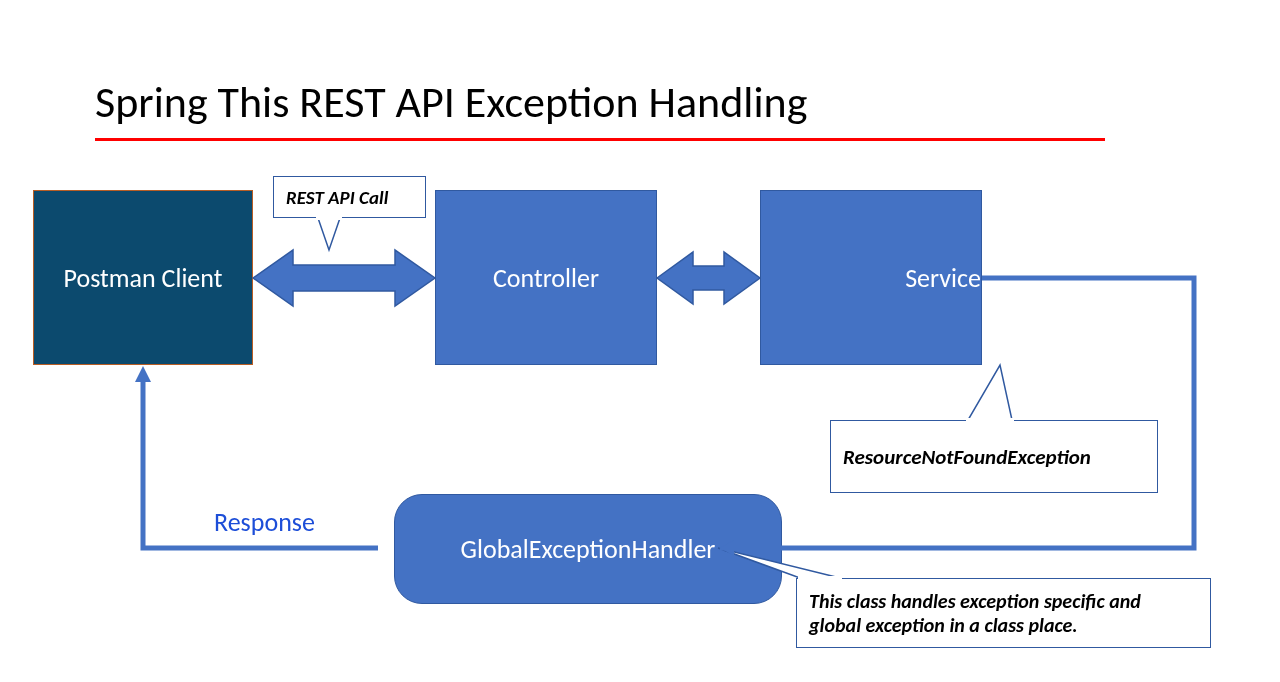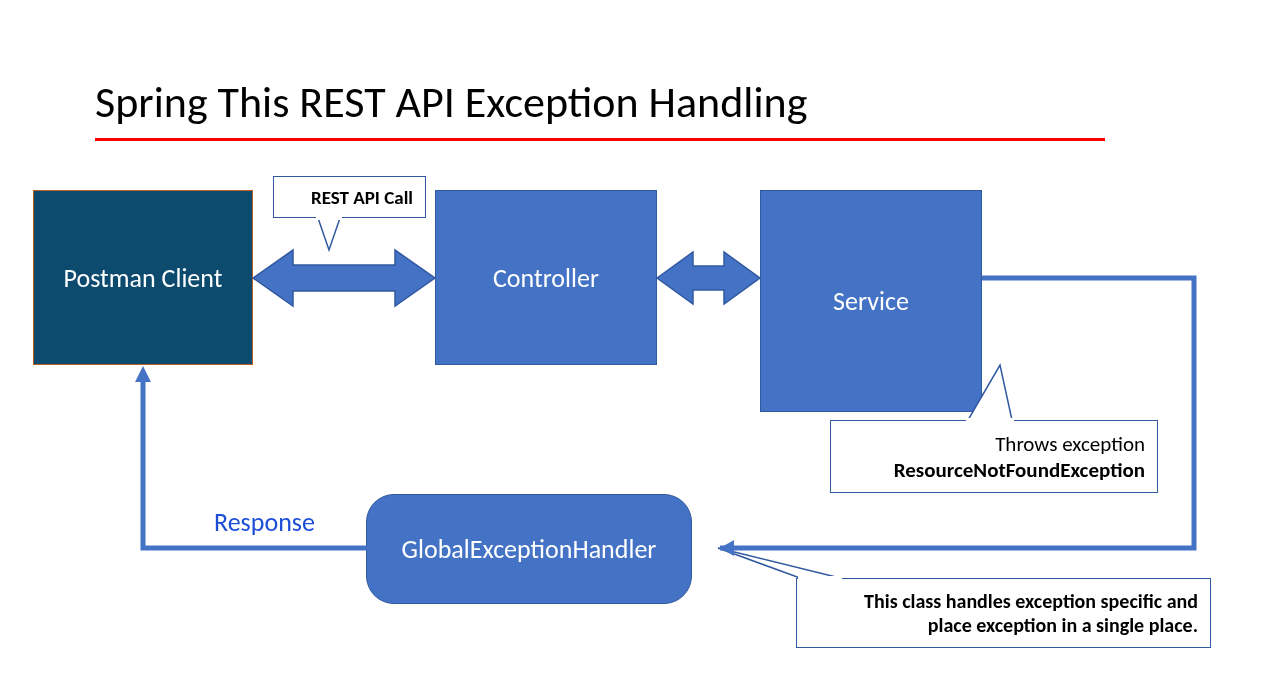--- a/index.html
+++ b/index.html
@@ -48,24 +48,25 @@
     border-radius: 28px;
   }
   .callout {
     position: absolute;
     background: #ffffff;
     border: 1.5px solid #3059a0;
     font-size: 20px;
     color: #000;
     text-align: center;
     display: flex;
-    align-items: flex-end;
+    align-items: flex-start;
     justify-content: center;
     flex-direction: column;
     padding: 8px 12px;
+    font-style: italic;
   }
   .callout .bold { font-weight: 700; }
   .response-label {
     position: absolute;
     font-size: 26px;
     color: #1d4ed8;
   }
   svg.overlay {
     position: absolute;
     left: 0; top: 0;
@@ -80,40 +81,39 @@
 <div class="title-underline"></div>
 
 <div class="box box-orange" style="left:33px; top:190px; width:220px; height:175px;">
   <span>Postman Client</span>
 </div>
 
 <div class="box box-blue" style="left:435px; top:190px; width:222px; height:175px;">
   <span>Controller</span>
 </div>
 
-<div class="box box-blue" style="left:760px; top:190px; width:222px; height:222px;">
+<div class="box box-blue" style="left:760px; top:190px; width:222px; height:175px;justify-content:flex-end;">
   <span>Service</span>
 </div>
 
-<div class="box box-blue rounded-box" style="left:366px; top:494px; width:326px; height:110px;">
+<div class="box box-blue rounded-box" style="left:394px; top:494px; width:388px; height:110px;">
   <span>GlobalExceptionHandler</span>
 </div>
 
 <div class="callout" style="left:273px; top:176px; width:153px; height:42px; font-weight:700; font-size:19px;">
   <span>REST API Call</span>
 </div>
 
 <div class="callout" style="left:830px; top:420px; width:328px; height:73px; font-size:21px;">
-  <span>Throws exception</span>
   <span class="bold">ResourceNotFoundException</span>
 </div>
 
 <div class="callout" style="left:796px; top:578px; width:415px; height:70px; font-size:20px; font-weight:700;">
   <span>This class handles exception specific and</span>
-  <span>place exception in a single place.</span>
+  <span>global exception in a class place.</span>
 </div>
 
 <div class="response-label" style="left:214px; top:506px;">Response</div>
 
 <svg class="overlay">
 
   <g>
     <polygon points="253,278 293,250 293,265 395,265 395,250 435,278 395,306 395,291 293,291 293,306" fill="#4472c4" stroke="#3059a0" stroke-width="1.5"></polygon>
   </g>
 

